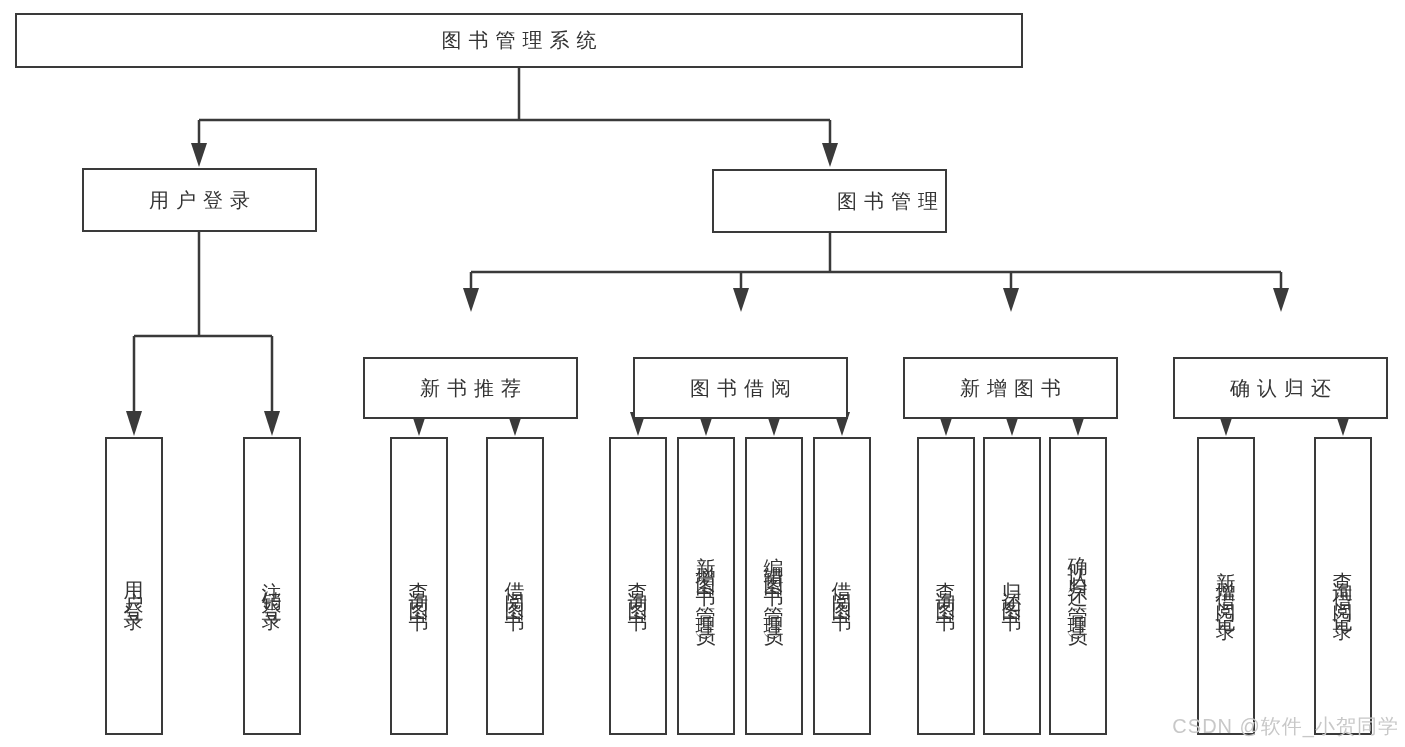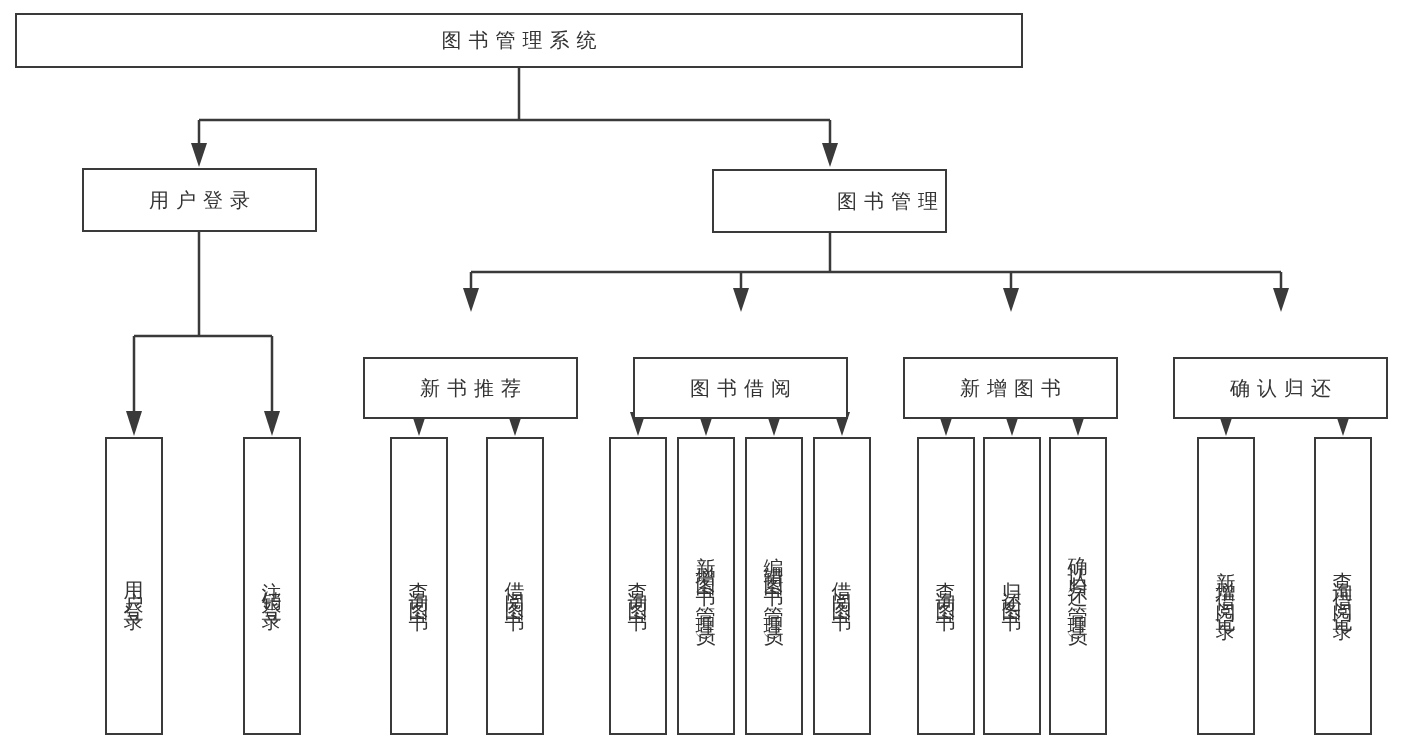--- a/index.html
+++ b/index.html
@@ -193,14 +193,15 @@
     <span class="vlabel">确认归还（管理员）</span>
   </div>
 
   <div class="box leaf" id="lf-12">
     <span class="vlabel">新增借阅记录</span>
   </div>
   <div class="box leaf" id="lf-13">
     <span class="vlabel">查询借阅记录</span>
   </div>
 
+  <div class="watermark">CSDN @软件_小贺同学</div>
 
 </div>
 
 </body></html>

